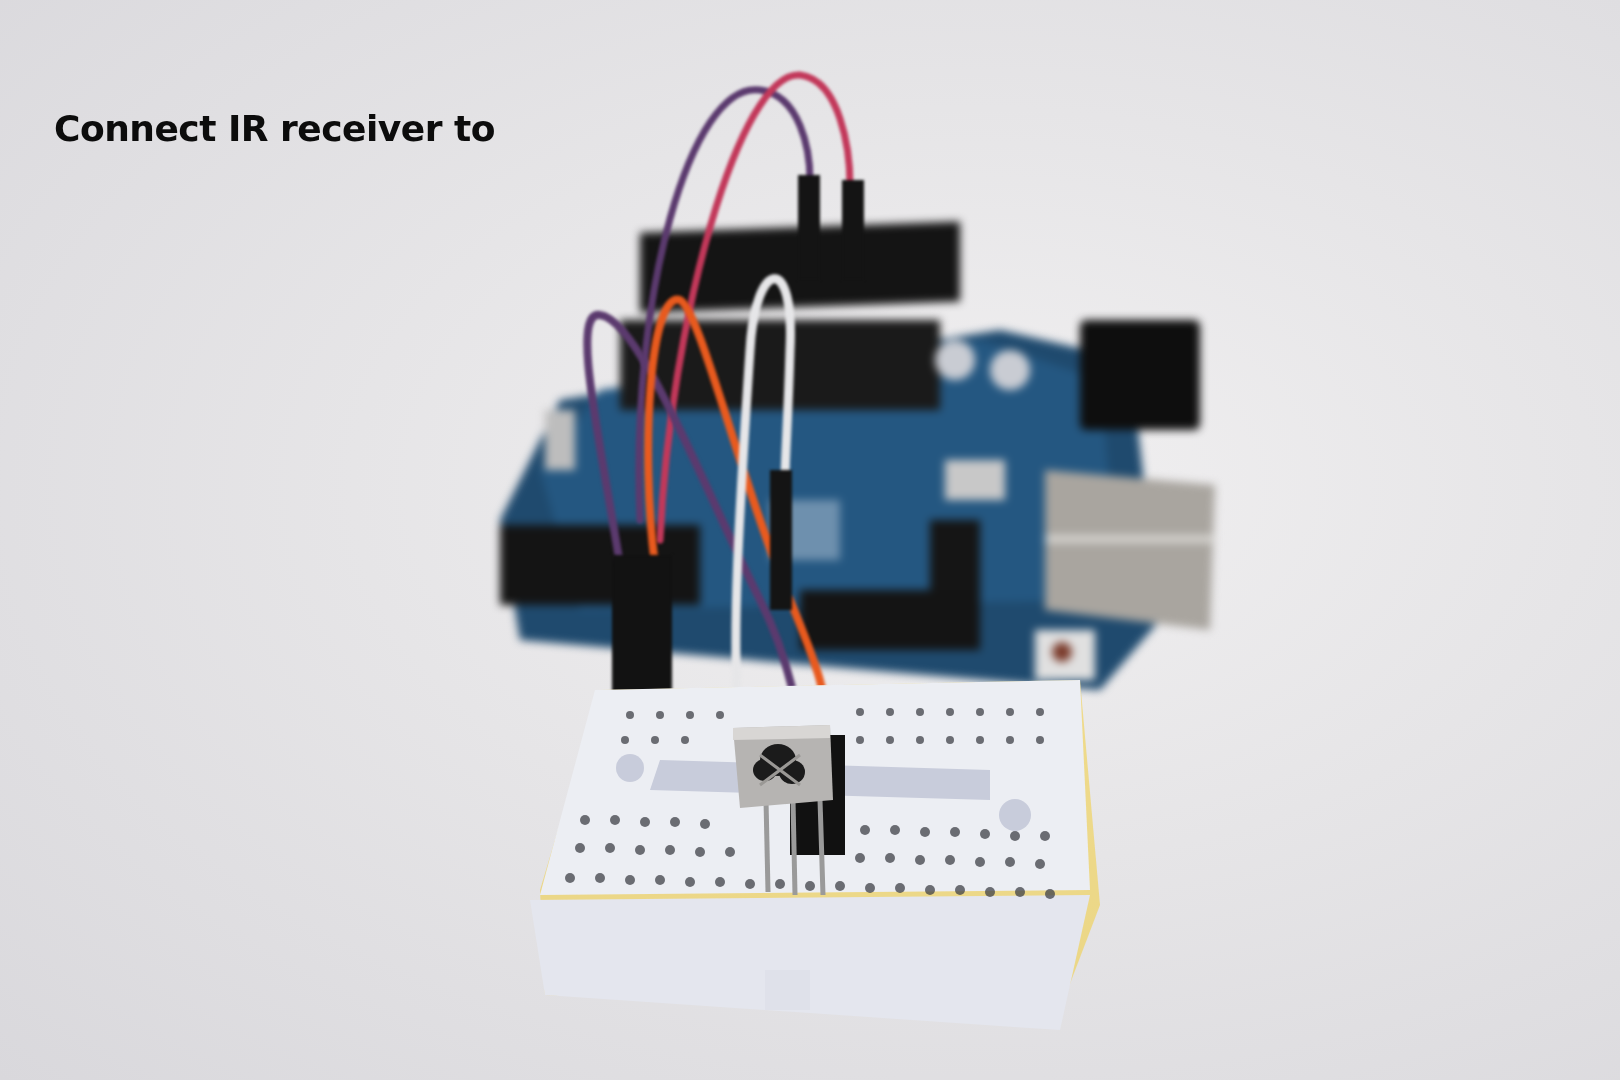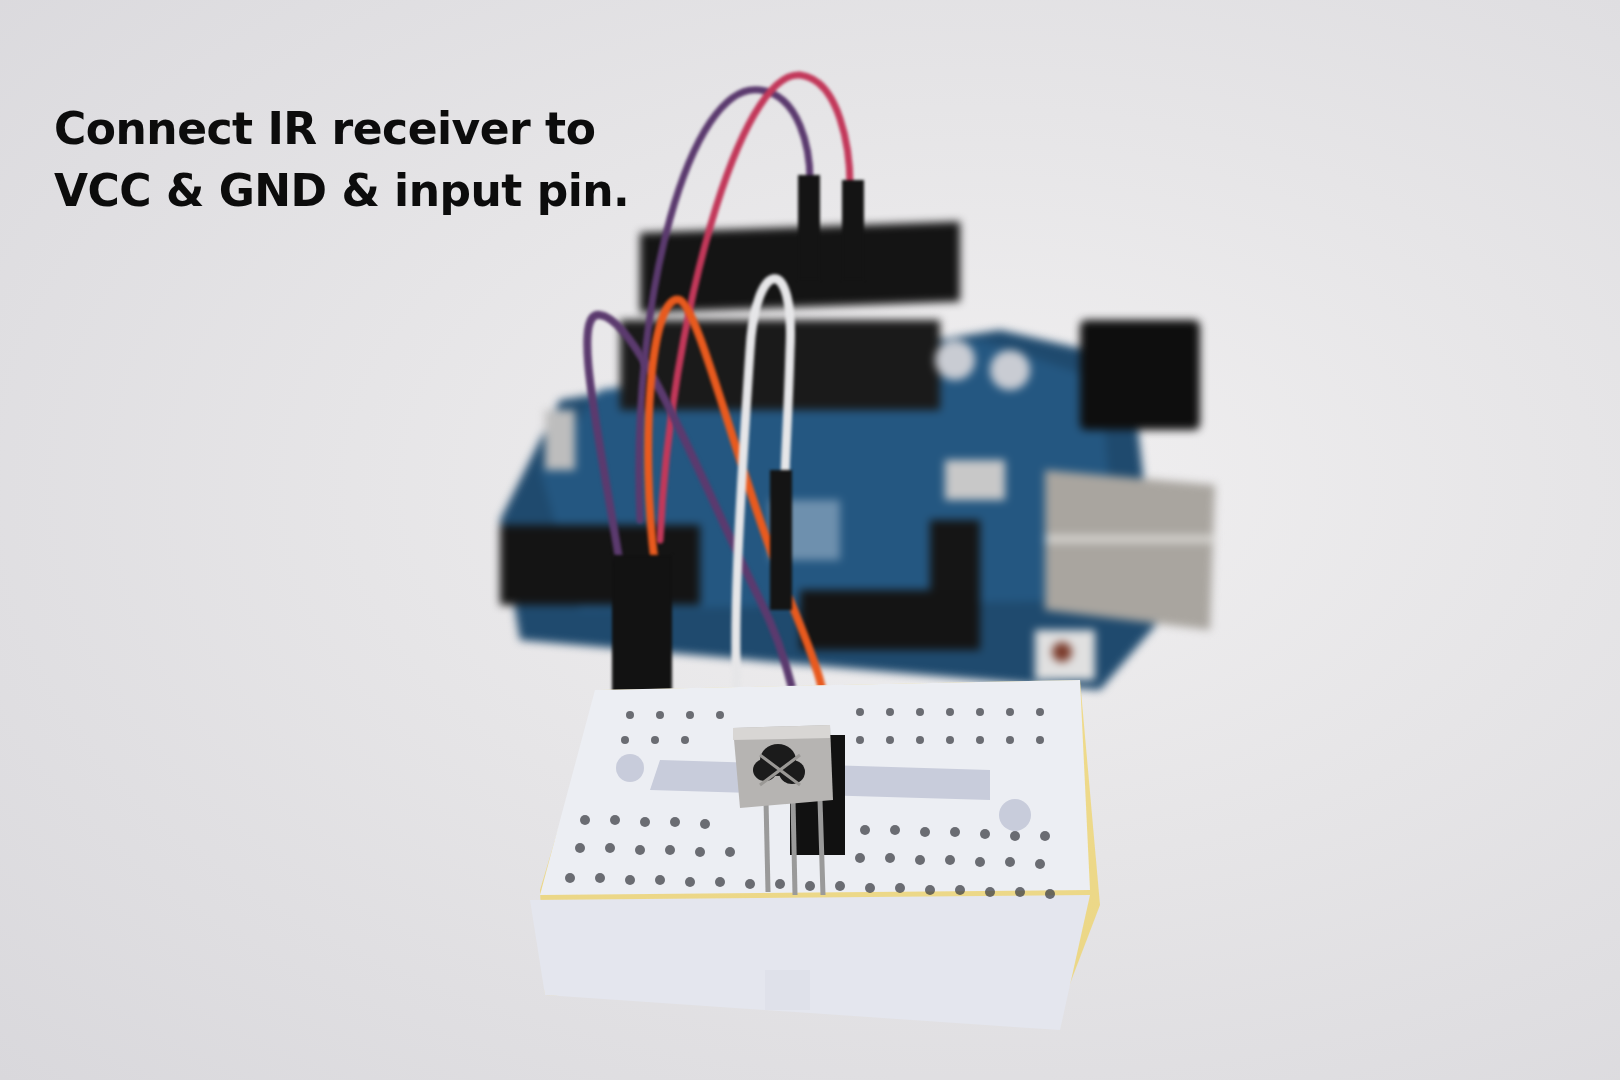--- a/index.html
+++ b/index.html
@@ -4,34 +4,33 @@
 <style>
   html, body { margin: 0; padding: 0; }
   body {
     width: 1620px; height: 1080px; overflow: hidden; position: relative;
     background: radial-gradient(ellipse at 60% 45%, #f1f0f1 0%, #e6e5e7 45%, #d9d8dc 100%);
     font-family: "Liberation Sans", sans-serif;
   }
   .caption {
     position: absolute; left: 54px; top: 98px;
     font-family: "DejaVu Sans", sans-serif; font-weight: bold;
-    font-size: 44px; line-height: 62px; color: #0c0c0c; letter-spacing: -0.5px;
+    font-size: 36px; line-height: 62px; color: #0c0c0c; letter-spacing: -0.5px;
     z-index: 10;
   }
   .caption div { white-space: nowrap; }
   .scene { position: absolute; left: 0; top: 0; width: 1620px; height: 1080px; }
   .blur-bg { filter: blur(4px); }
   .blur-soft { filter: blur(1.5px); }
 </style>
 </head>
 <body>
 
 <div class="caption">
   <div>Connect IR receiver to</div>
-  <div>VCC &amp; GND &amp; input pin.</div>
 </div>
 
 <svg class="scene" viewBox="0 0 1620 1080" xmlns="http://www.w3.org/2000/svg">
 
   <g class="blur-bg">
     <polygon points="500,520 560,400 1000,330 1130,360 1160,620 1100,690 520,640" fill="#1f4a6e"></polygon>
     <polygon points="540,470 600,390 980,340 1100,380 1120,600 580,610" fill="#245781"></polygon>
 
     <rect x="640" y="255" width="320" height="80" fill="#141414" transform="skewY(-2)"></rect>
     <rect x="620" y="320" width="320" height="90" fill="#1a1a1a"></rect>

